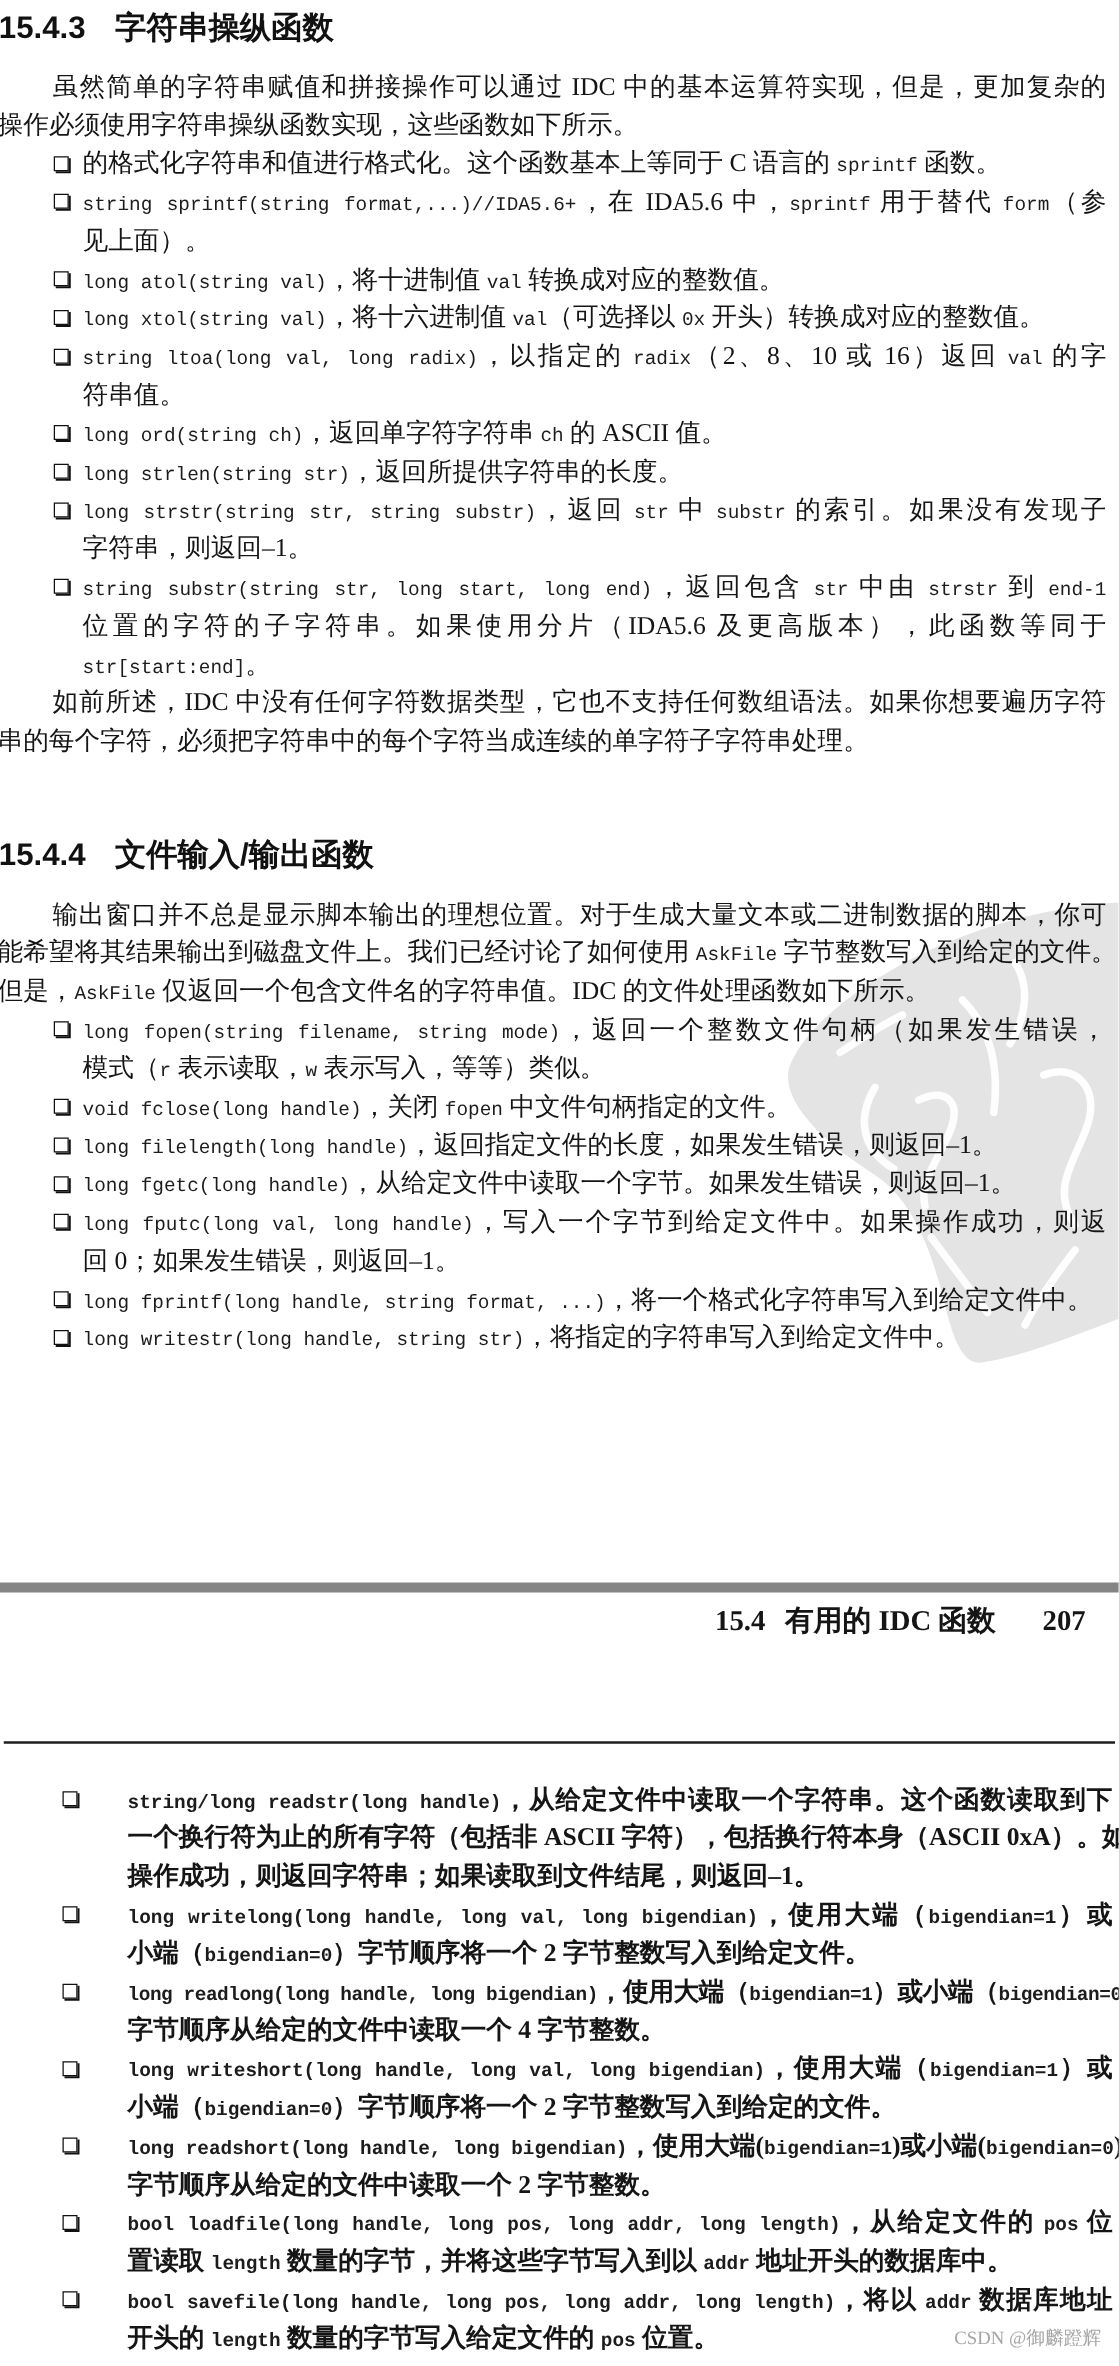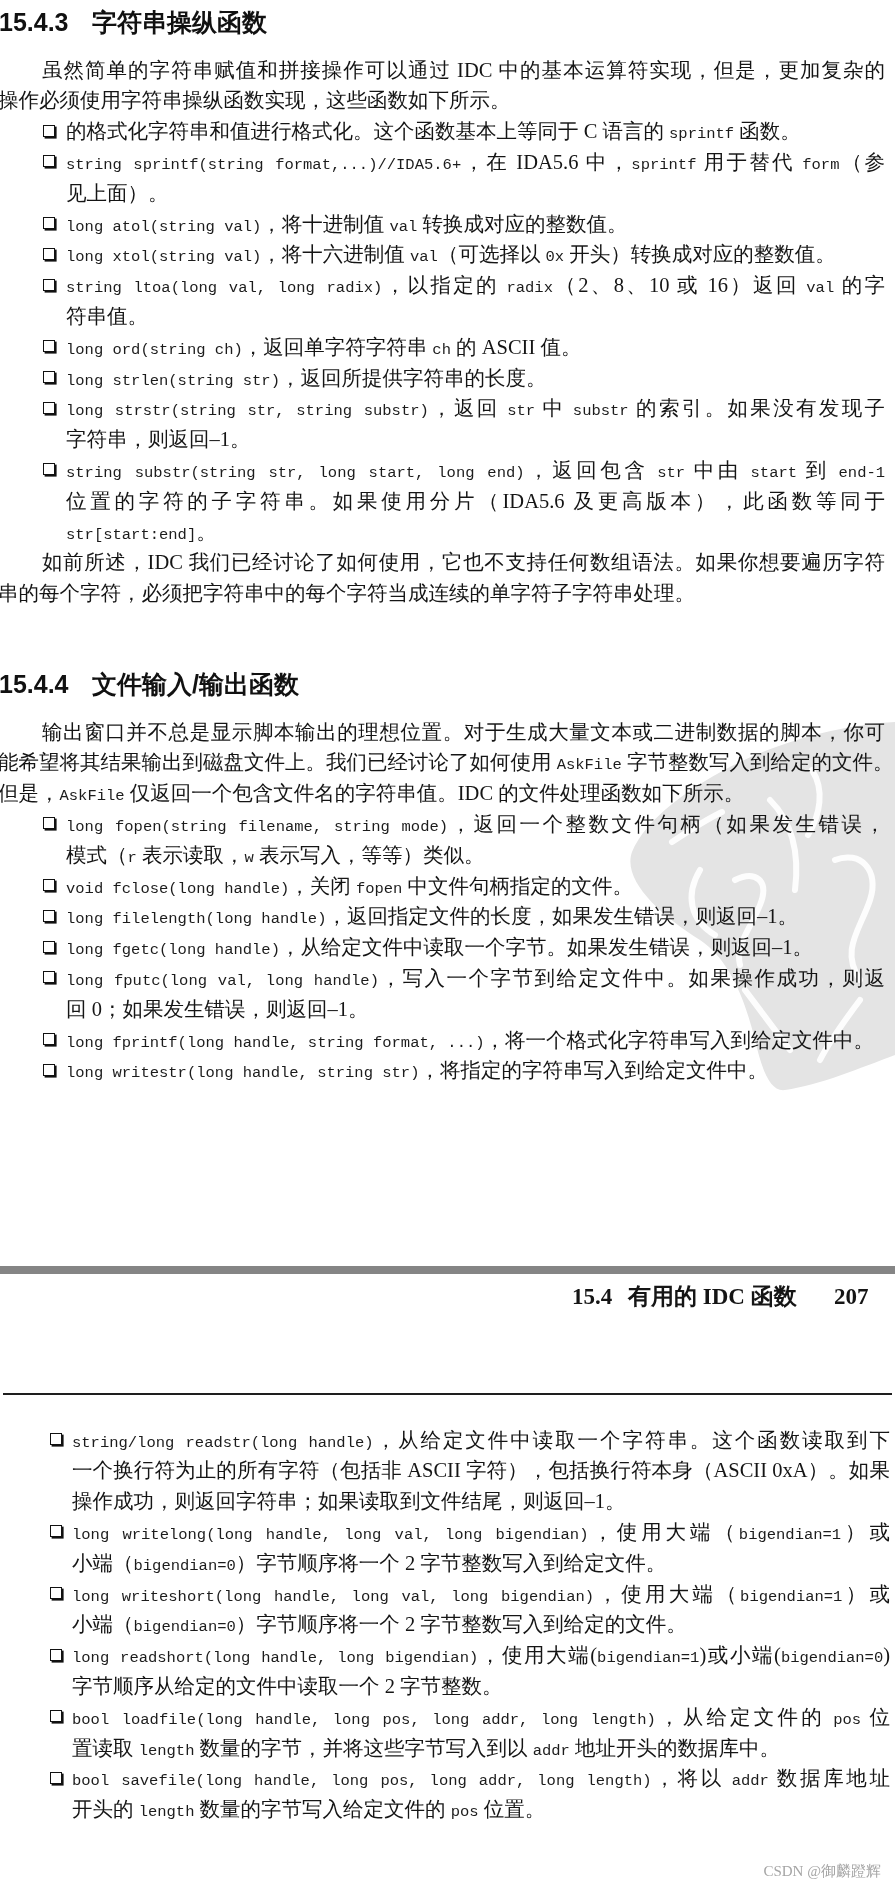--- a/index.html
+++ b/index.html
@@ -17,21 +17,21 @@
   }
   .sec-heading .num { display: inline-block; width: 93px; }
   .body-block { position: absolute; z-index: 1; font-size: 20.5px; }
   #upper-sec1-body { top: 54.6px; left: -2px; width: 887px; }
   #upper-sec2-body { top: 716.6px; left: -2px; width: 887px; }
   #lower-body { top: 1424.6px; left: 0; width: 890px; }
   .line { height: 30.8px; line-height: 30.8px; white-space: nowrap; text-align: left; }
   .line.j { text-align: justify; text-align-last: justify; }
   .para .line:first-child { padding-left: 44px; }
   .item { position: relative; padding-left: 68px; }
-  #lower-body .item { padding-left: 72px; }
+  #lower-body .item { padding-left: 102px; font-weight: bold; }
   .bullet {
     position: absolute; left: 45px; top: 8.5px; width: 12px; height: 12px;
     border: 1.7px solid #111; box-shadow: 1.6px 1.6px 0 #111; background: #fff;
   }
   #lower-body .bullet { left: 50px; }
   .code { font-family: "Liberation Mono", "DejaVu Sans Mono", monospace; font-size: 15.5px; color: #1c1c1c; }
   .page-sep { position: absolute; left: 0; top: 1266px; width: 895px; height: 8px; background: var(--sep, #858585); }
   .running-header {
     position: absolute; left: 0; top: 1282px; width: 895px; height: 30px; line-height: 30px;
     font-family: "Liberation Serif", "DejaVu Serif", serif; font-weight: bold; font-size: 23px; color: #151515;
@@ -102,26 +102,26 @@
       <span class="bullet"></span>
       <div class="line"><span class="code">long strlen(string str)</span><span>，返回所提供字符串的长度。</span></div>
     </div>
     <div class="item">
       <span class="bullet"></span>
       <div class="line j"><span class="code">long strstr(string str, string substr)</span><span>，返回 </span><span class="code">str</span><span> 中 </span><span class="code">substr</span><span> 的索引。如果没有发现子</span></div>
       <div class="line"><span>字符串，则返回–1。</span></div>
     </div>
     <div class="item">
       <span class="bullet"></span>
-      <div class="line j"><span class="code">string substr(string str, long start, long end)</span><span>，返回包含 </span><span class="code">str</span><span> 中由 </span><span class="code">start</span><span> 到 </span><span class="code">end-1</span></div>
+      <div class="line j"><span class="code">string substr(string str, long start, long end)</span><span>，返回包含 </span><span class="code">str</span><span> 中由 </span><span class="code">strstr</span><span> 到 </span><span class="code">end-1</span></div>
       <div class="line j"><span>位置的字符的子字符串。如果使用分片（IDA5.6 及更高版本），此函数等同于</span></div>
       <div class="line"><span class="code">str[start:end]</span><span>。</span></div>
     </div>
     <div class="para">
-      <div class="line j"><span>如前所述，IDC 我们已经讨论了如何使用，它也不支持任何数组语法。如果你想要遍历字符</span></div>
+      <div class="line j"><span>如前所述，IDC 中没有任何字符数据类型，它也不支持任何数组语法。如果你想要遍历字符</span></div>
       <div class="line"><span>串的每个字符，必须把字符串中的每个字符当成连续的单字符子字符串处理。</span></div>
     </div>
   </div>
 
 <div class="sec-heading" style="top:669px">
   <span class="num">15.4.4</span><span>文件输入/输出函数</span>
 </div>
 <div class="body-block" id="upper-sec2-body">
     <div class="para">
       <div class="line j"><span>输出窗口并不总是显示脚本输出的理想位置。对于生成大量文本或二进制数据的脚本，你可</span></div>
@@ -176,20 +176,25 @@
       <div class="line j"><span>一个换行符为止的所有字符（包括非 ASCII 字符），包括换行符本身（ASCII 0xA）。如果</span></div>
       <div class="line"><span>操作成功，则返回字符串；如果读取到文件结尾，则返回–1。</span></div>
     </div>
     <div class="item">
       <span class="bullet"></span>
       <div class="line j"><span class="code">long writelong(long handle, long val, long bigendian)</span><span>，使用大端（</span><span class="code">bigendian=1</span><span>）或</span></div>
       <div class="line"><span>小端（</span><span class="code">bigendian=0</span><span>）字节顺序将一个 2 字节整数写入到给定文件。</span></div>
     </div>
     <div class="item">
       <span class="bullet"></span>
+      <div class="line j" style="letter-spacing: -0.34px;"><span class="code">long readlong(long handle, long bigendian)</span><span>，使用大端（</span><span class="code">bigendian=1</span><span>）或小端（</span><span class="code">bigendian=0</span><span>）</span></div>
+      <div class="line"><span>字节顺序从给定的文件中读取一个 4 字节整数。</span></div>
+    </div>
+    <div class="item">
+      <span class="bullet"></span>
       <div class="line j"><span class="code">long writeshort(long handle, long val, long bigendian)</span><span>，使用大端（</span><span class="code">bigendian=1</span><span>）或</span></div>
       <div class="line"><span>小端（</span><span class="code">bigendian=0</span><span>）字节顺序将一个 2 字节整数写入到给定的文件。</span></div>
     </div>
     <div class="item">
       <span class="bullet"></span>
       <div class="line j"><span class="code">long readshort(long handle, long bigendian)</span><span>，使用大端(</span><span class="code">bigendian=1</span><span>)或小端(</span><span class="code">bigendian=0</span><span>)</span></div>
       <div class="line"><span>字节顺序从给定的文件中读取一个 2 字节整数。</span></div>
     </div>
     <div class="item">
       <span class="bullet"></span>

